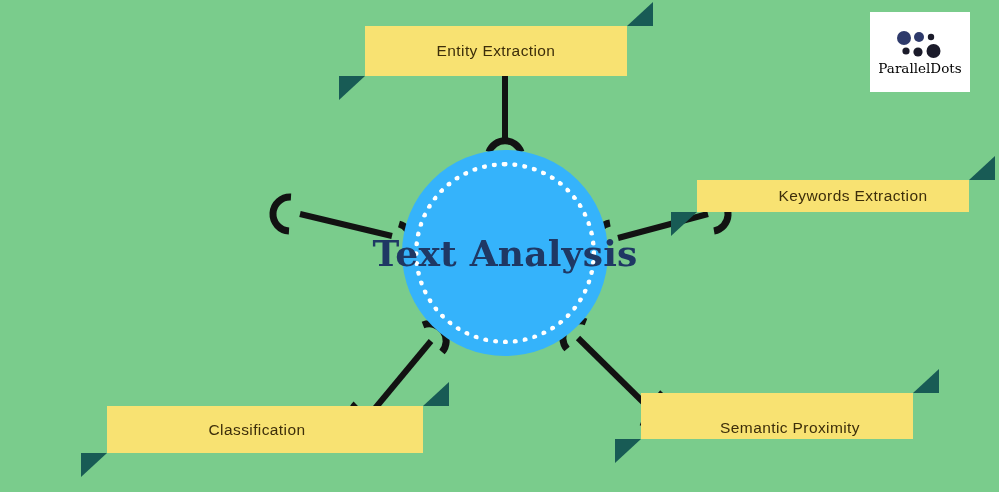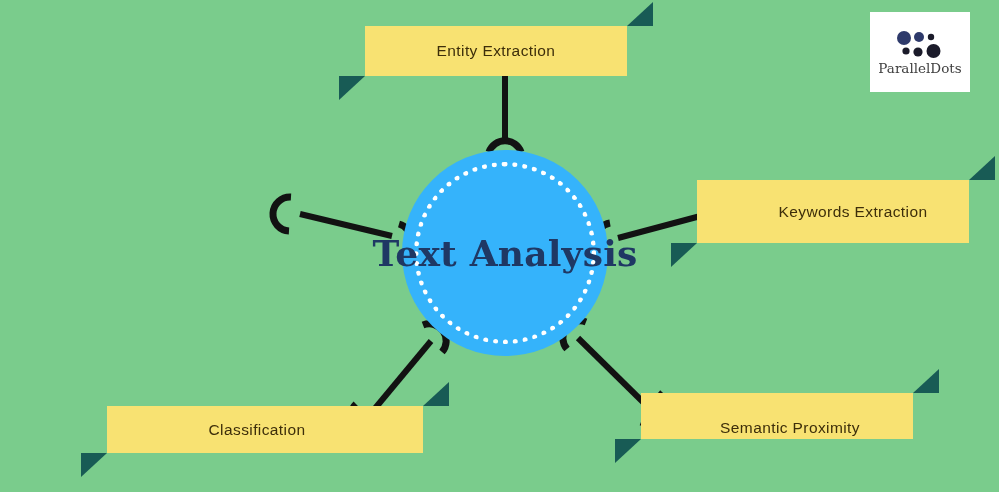--- a/index.html
+++ b/index.html
@@ -73,21 +73,21 @@
   #logo {
     position:absolute; left:870px; top:12px; width:100px; height:80px;
     background:#FFFFFF;
     display:flex; flex-direction:column;
     align-items:center; justify-content:center;
   }
   #logo .dots { width:56px; height:30px; }
   #logo .name {
     font-family:"DejaVu Serif", serif;
     font-size:13.5px;
-    color:#404040;
+    color:#000000;
     margin-top:1px;
   }
 </style>
 </head>
 <body>
 
 <div id="stage">
 
   <svg id="links" viewBox="0 0 999 492" xmlns="http://www.w3.org/2000/svg">
     <g fill="none" stroke="#121212" stroke-width="6" stroke-linecap="butt">
@@ -130,21 +130,21 @@
   </div>
 
   <div class="ribbon" style="left:365px; top:26px; width:262px; height:50px;">
     <div class="plate"></div>
     <div class="fold tr"></div>
     <div class="fold bl"></div>
     <div class="txt c">Entity Extraction</div>
   </div>
 
 
-  <div class="ribbon" style="left:697px; top:180px; width:272px; height:63px;">
+  <div class="ribbon" style="left:697px; top:180px; width:272px; height:32px;">
     <div class="plate"></div>
     <div class="fold tr"></div>
     <div class="fold bl"></div>
     <div class="txt c" style="padding-left:40px;">Keywords Extraction</div>
   </div>
 
   <div class="ribbon" style="left:107px; top:406px; width:316px; height:47px;">
     <div class="plate"></div>
     <div class="fold tr"></div>
     <div class="fold bl"></div>

